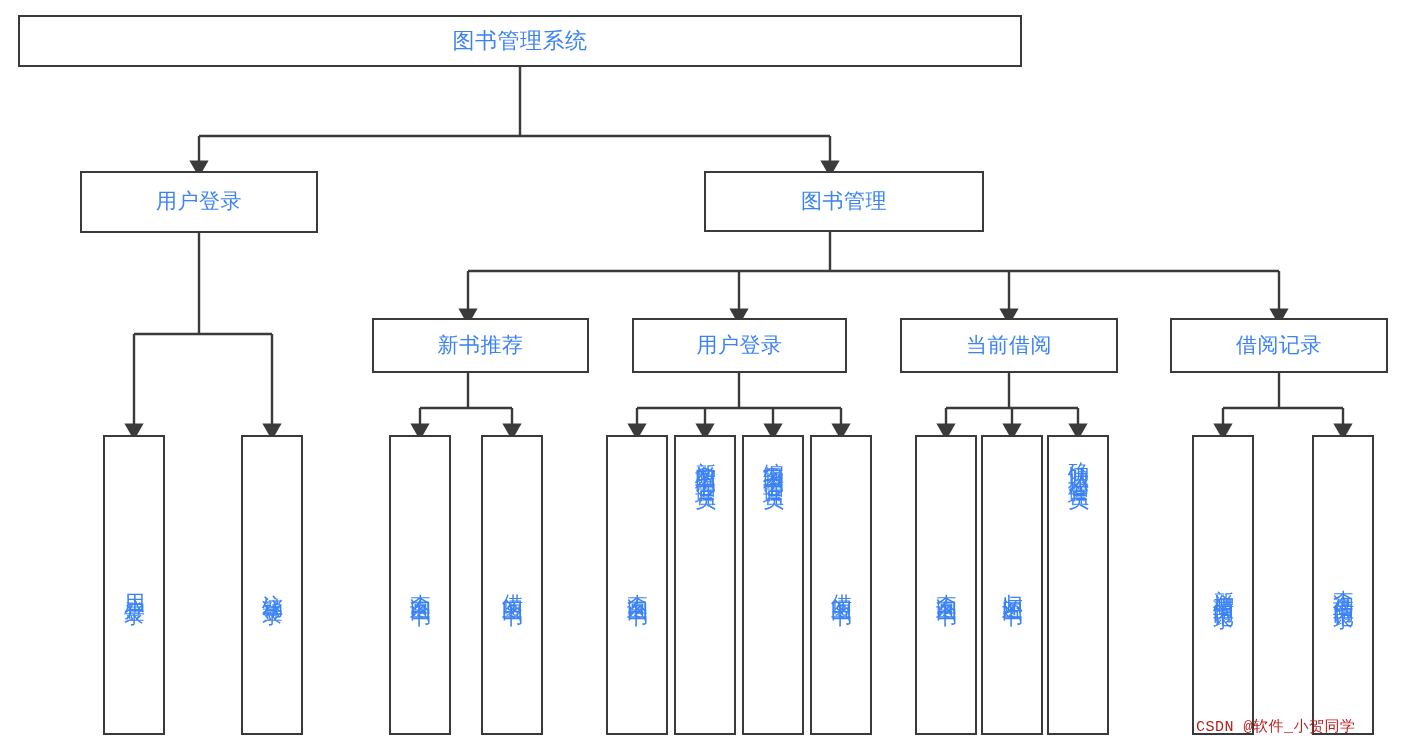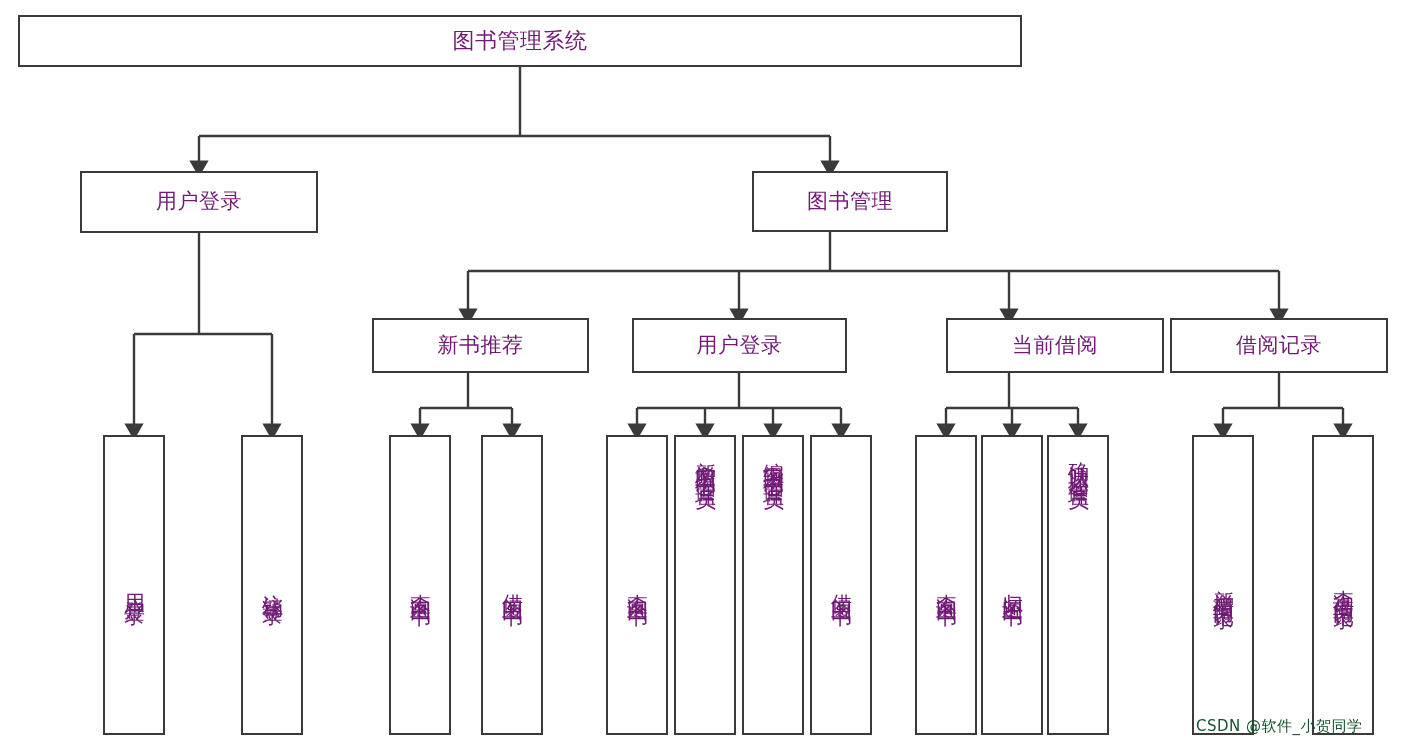--- a/index.html
+++ b/index.html
@@ -30,21 +30,21 @@
     box-sizing: border-box;
     border: 2px solid #3a3a3a;
     background: #ffffff;
     display: flex;
     align-items: center;
     justify-content: center;
     z-index: 2;
   }
   .node-label {
     display: block;
-    color: #701a75;
+    color: #3b82f6;
     line-height: 1.12;
     white-space: nowrap;
   }
   
   .h .node-label {
     font-size: 21px;
     letter-spacing: 0.5px;
   }
   .root .node-label {
     font-size: 22px;
@@ -61,24 +61,25 @@
     letter-spacing: 4px;
     line-height: 1;
   }
   .v.mid {
     align-items: center;
     padding-top: 0;
   }
   .watermark {
     position: absolute;
     font-size: 15px;
-    color: #14532d;
+    color: #b91c1c;
     white-space: nowrap;
     z-index: 3;
     letter-spacing: 0.5px;
+    font-family: Liberation Mono, monospace;
   }
 </style>
 </head>
 <body>
 
 <div id="canvas">
 
   <svg id="wires" viewBox="0 0 1405 747" xmlns="http://www.w3.org/2000/svg">
     <defs>
       <marker id="arrow" markerWidth="12" markerHeight="12" refX="1.5" refY="4" orient="auto" markerUnits="strokeWidth">
@@ -129,31 +130,31 @@
     </g>
   </svg>
 
   <div class="node h root" style="left:18px; top:15px; width:1004px; height:52px;">
     <span class="node-label">图书管理系统</span>
   </div>
 
   <div class="node h" style="left:80px; top:171px; width:238px; height:62px;">
     <span class="node-label">用户登录</span>
   </div>
-  <div class="node h" style="left:752px; top:171px; width:196px; height:61px;">
+  <div class="node h" style="left:704px; top:171px; width:280px; height:61px;">
     <span class="node-label">图书管理</span>
   </div>
 
   <div class="node h" style="left:372px; top:318px; width:217px; height:55px;">
     <span class="node-label">新书推荐</span>
   </div>
   <div class="node h" style="left:632px; top:318px; width:215px; height:55px;">
     <span class="node-label">用户登录</span>
   </div>
-  <div class="node h" style="left:900px; top:318px; width:218px; height:55px;margin-left:46px;">
+  <div class="node h" style="left:900px; top:318px; width:218px; height:55px;">
     <span class="node-label">当前借阅</span>
   </div>
   <div class="node h" style="left:1170px; top:318px; width:218px; height:55px;">
     <span class="node-label">借阅记录</span>
   </div>
 
   <div class="node v mid" style="left:103px; top:435px; width:62px; height:300px;">
     <span class="node-label">用户登录</span>
   </div>
   <div class="node v mid" style="left:241px; top:435px; width:62px; height:300px;">

